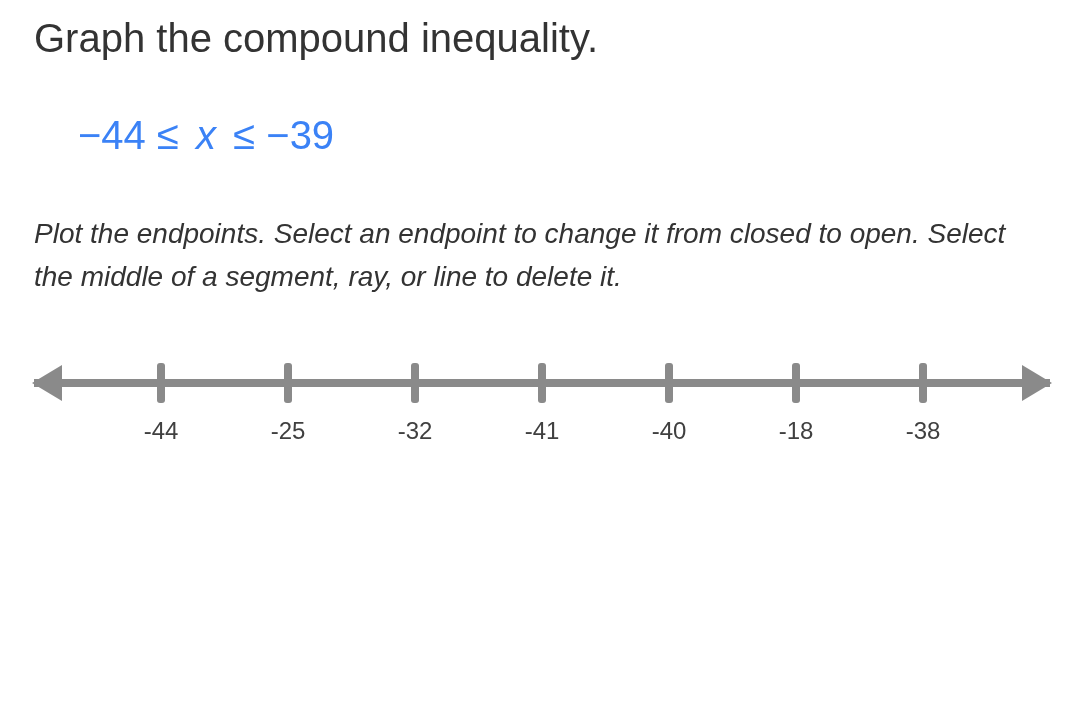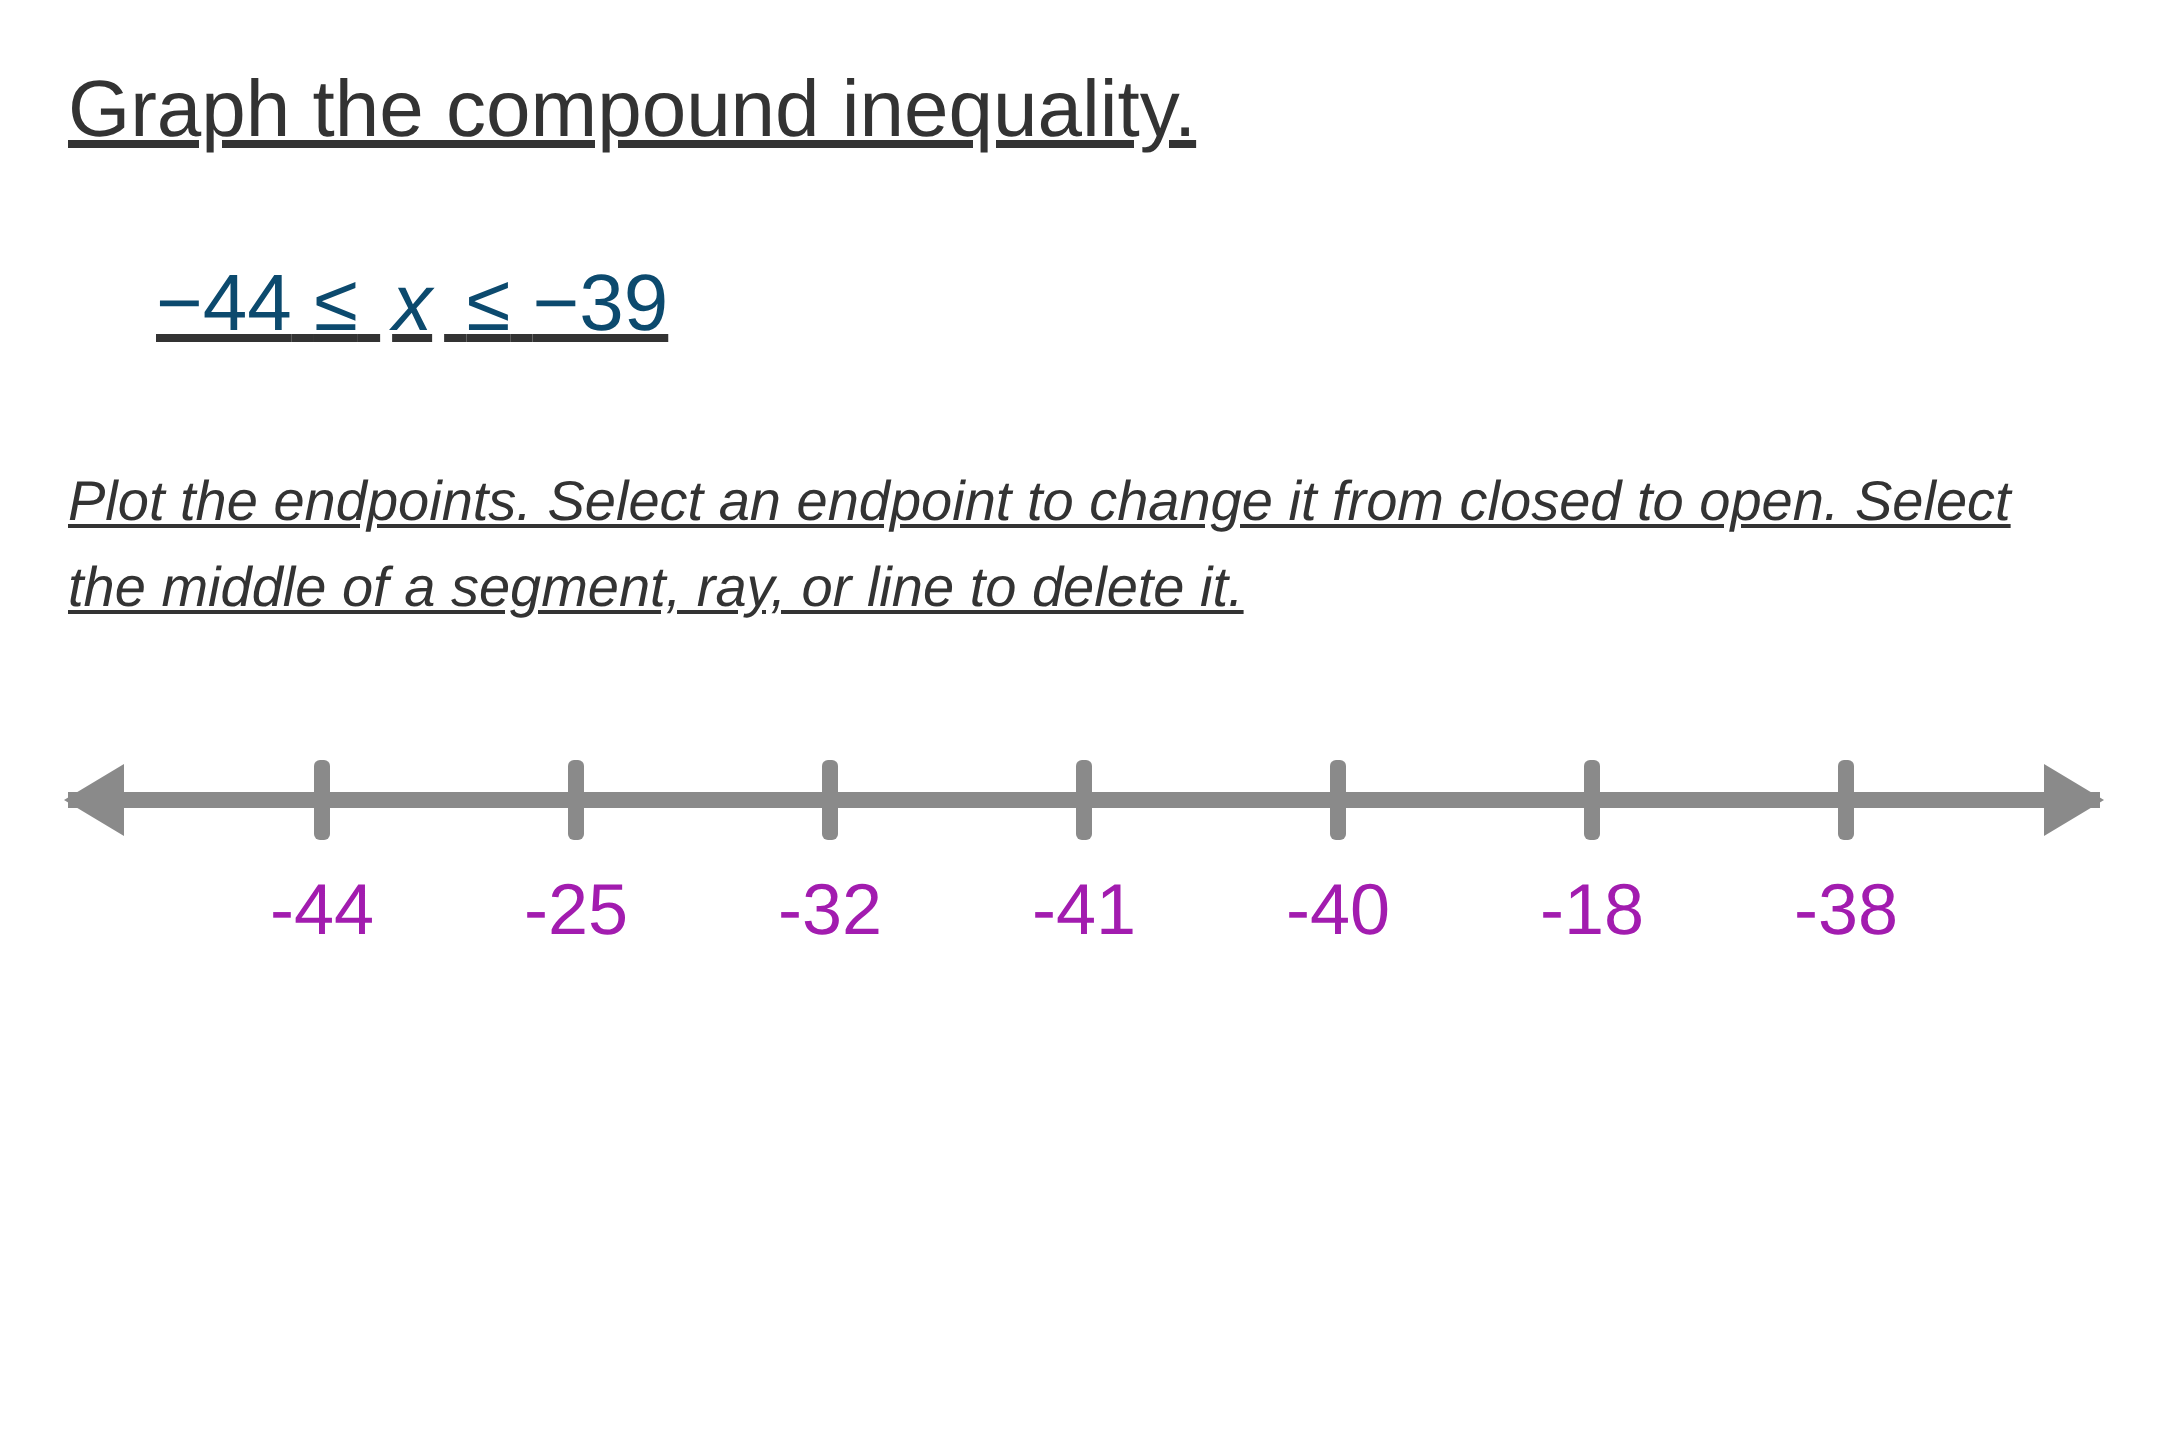--- a/index.html
+++ b/index.html
@@ -5,34 +5,33 @@
   html, body {
     margin: 0;
     padding: 0;
     width: 1084px;
     height: 720px;
     background: #ffffff;
     font-family: Verdana, Geneva, sans-serif;
     color: #333333;
   }
   .page {
-    padding: 28px 34px 0 34px;
+    padding: 11px 34px 0 34px;
     box-sizing: border-box;
-    text-decoration: underline;
   }
   .prompt {
     font-size: 40px;
     line-height: 1.35;
     color: #333333;
   }
   .inequality {
     font-size: 40px;
     margin-top: 48px;
     padding-left: 44px;
-    color: #0c4a6e;
+    color: #3b82f6;
   }
   .inequality .var {
     font-style: italic;
     padding: 0 6px;
   }
   .instructions {
     font-size: 28px;
     font-style: italic;
     line-height: 1.55;
     margin-top: 54px;
@@ -81,22 +80,22 @@
     top: 4px;
     width: 8px;
     height: 40px;
     background: #8a8a8a;
     transform: translateX(-50%);
     border-radius: 3px;
   }
   .tick-label {
     position: absolute;
     top: 58px;
-    font-size: 36px;
-    color: #a21caf;
+    font-size: 24px;
+    color: #404040;
     transform: translateX(-50%);
     font-family: Verdana, Geneva, sans-serif;
     white-space: nowrap;
     text-align: right;
   }
 </style>
 </head>
 <body>
 
 <div class="page">

